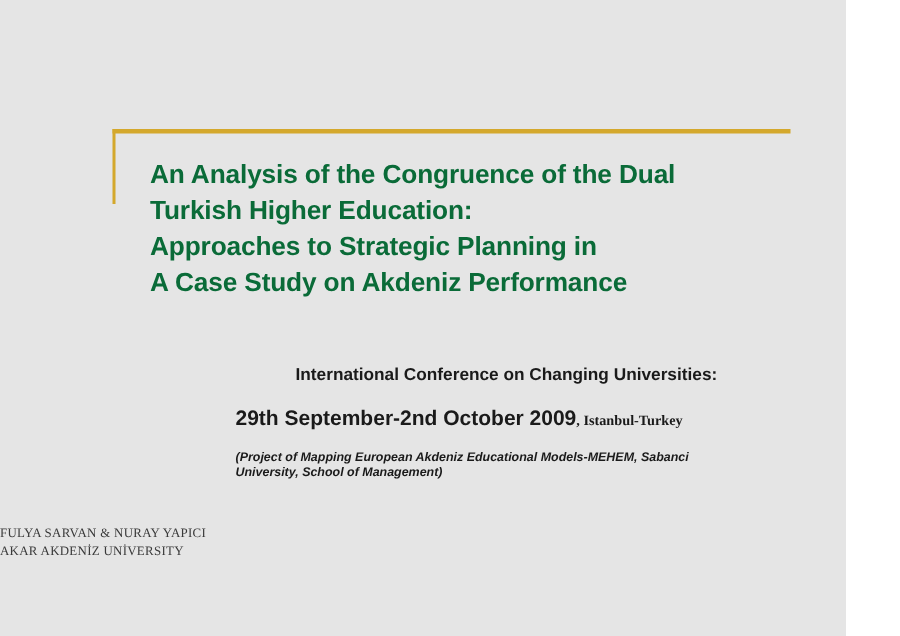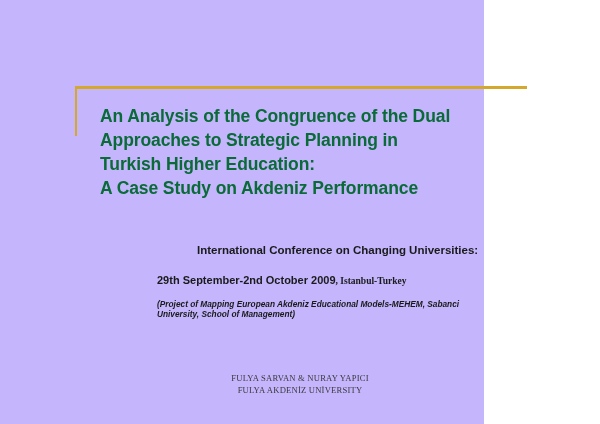--- a/index.html
+++ b/index.html
@@ -12,23 +12,23 @@
     background: #ffffff;
     font-family: "Liberation Sans", sans-serif;
     overflow: hidden;
     position: relative;
   }
 
   #slide {
     position: absolute;
     left: 0;
     top: 0;
-    width: 484px;
+    width: 564px;
     height: 424px;
-    background: #c4b5fd;
+    background: #e5e5e5;
   }
 
   
   #rule-horizontal {
     position: absolute;
     left: 75px;
     top: 86px;
     width: 452px;
     height: 3px;
     background: #D4A82C;
@@ -72,21 +72,21 @@
     line-height: 14.5px;
     white-space: nowrap;
     margin-left: 40px;
   }
   #date-row {
     margin-top: 12px;
     white-space: nowrap;
     color: #1a1a1a;
   }
   #date-row .date-main {
-    font-size: 11px;
+    font-size: 14px;
     font-weight: bold;
   }
   #date-row .date-city {
     font-size: 9.5px;
     font-weight: bold;
     font-family: Liberation Serif, serif;
   }
   #project-note {
     margin-top: 11px;
     color: #1a1a1a;
@@ -94,55 +94,54 @@
     font-weight: bold;
     font-style: italic;
     line-height: 10.5px;
     width: 335px;
   }
 
   
   #author-block {
     position: absolute;
     left: 0;
-    top: 373px;
+    top: 350px;
     width: 600px;
-    text-align: center;
   }
   #author-block .author-line {
     font-family: "Liberation Serif", serif;
     color: #3a3a3a;
     font-size: 8.6px;
     line-height: 11.5px;
     letter-spacing: 0.2px;
   }
 </style>
 </head>
 <body>
 
 <div id="slide">
 
   <div id="rule-horizontal"></div>
   <div id="rule-vertical"></div>
 
   <div id="title-block">
     <div class="title-line">An Analysis of the Congruence of the Dual</div>
+    <div class="title-line">Turkish Higher Education:</div>
     <div class="title-line">Approaches to Strategic Planning in</div>
-    <div class="title-line">Turkish Higher Education:</div>
     <div class="title-line">A Case Study on Akdeniz Performance</div>
   </div>
 
   <div id="subtitle-block">
     <div class="conf-line">International Conference on Changing Universities:</div>
 
     <div id="date-row">
       <span class="date-main">29th September-2nd October 2009</span><span class="date-city">, Istanbul-Turkey</span>
     </div>
 
     <div id="project-note">(Project of Mapping European Akdeniz Educational Models-MEHEM, Sabanci University, School of Management)</div>
   </div>
 
   <div id="author-block">
     <div class="author-line">FULYA SARVAN &amp; NURAY YAPICI</div>
-    <div class="author-line">FULYA AKDENİZ UNİVERSITY</div>
+    <div class="author-line">AKAR AKDENİZ UNİVERSITY</div>
   </div>
 
 </div>
 
 </body></html>

